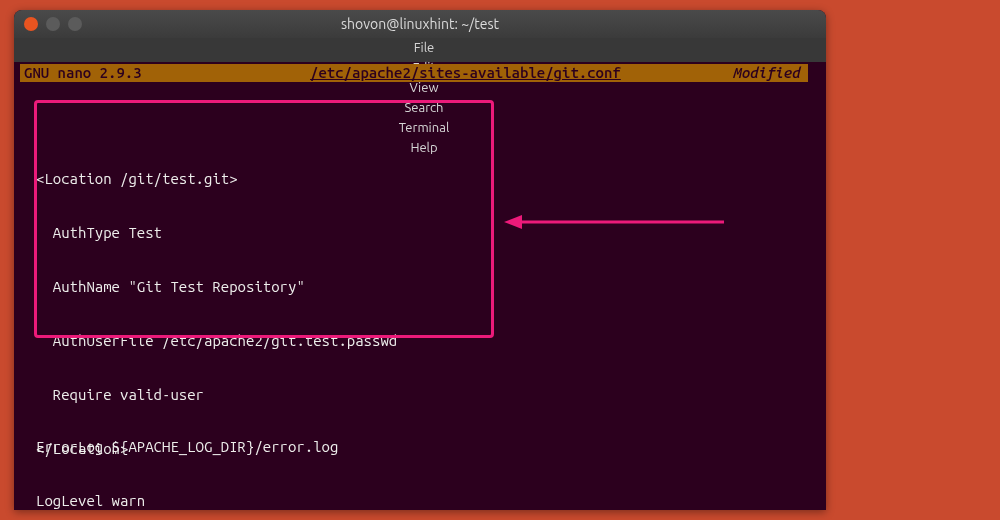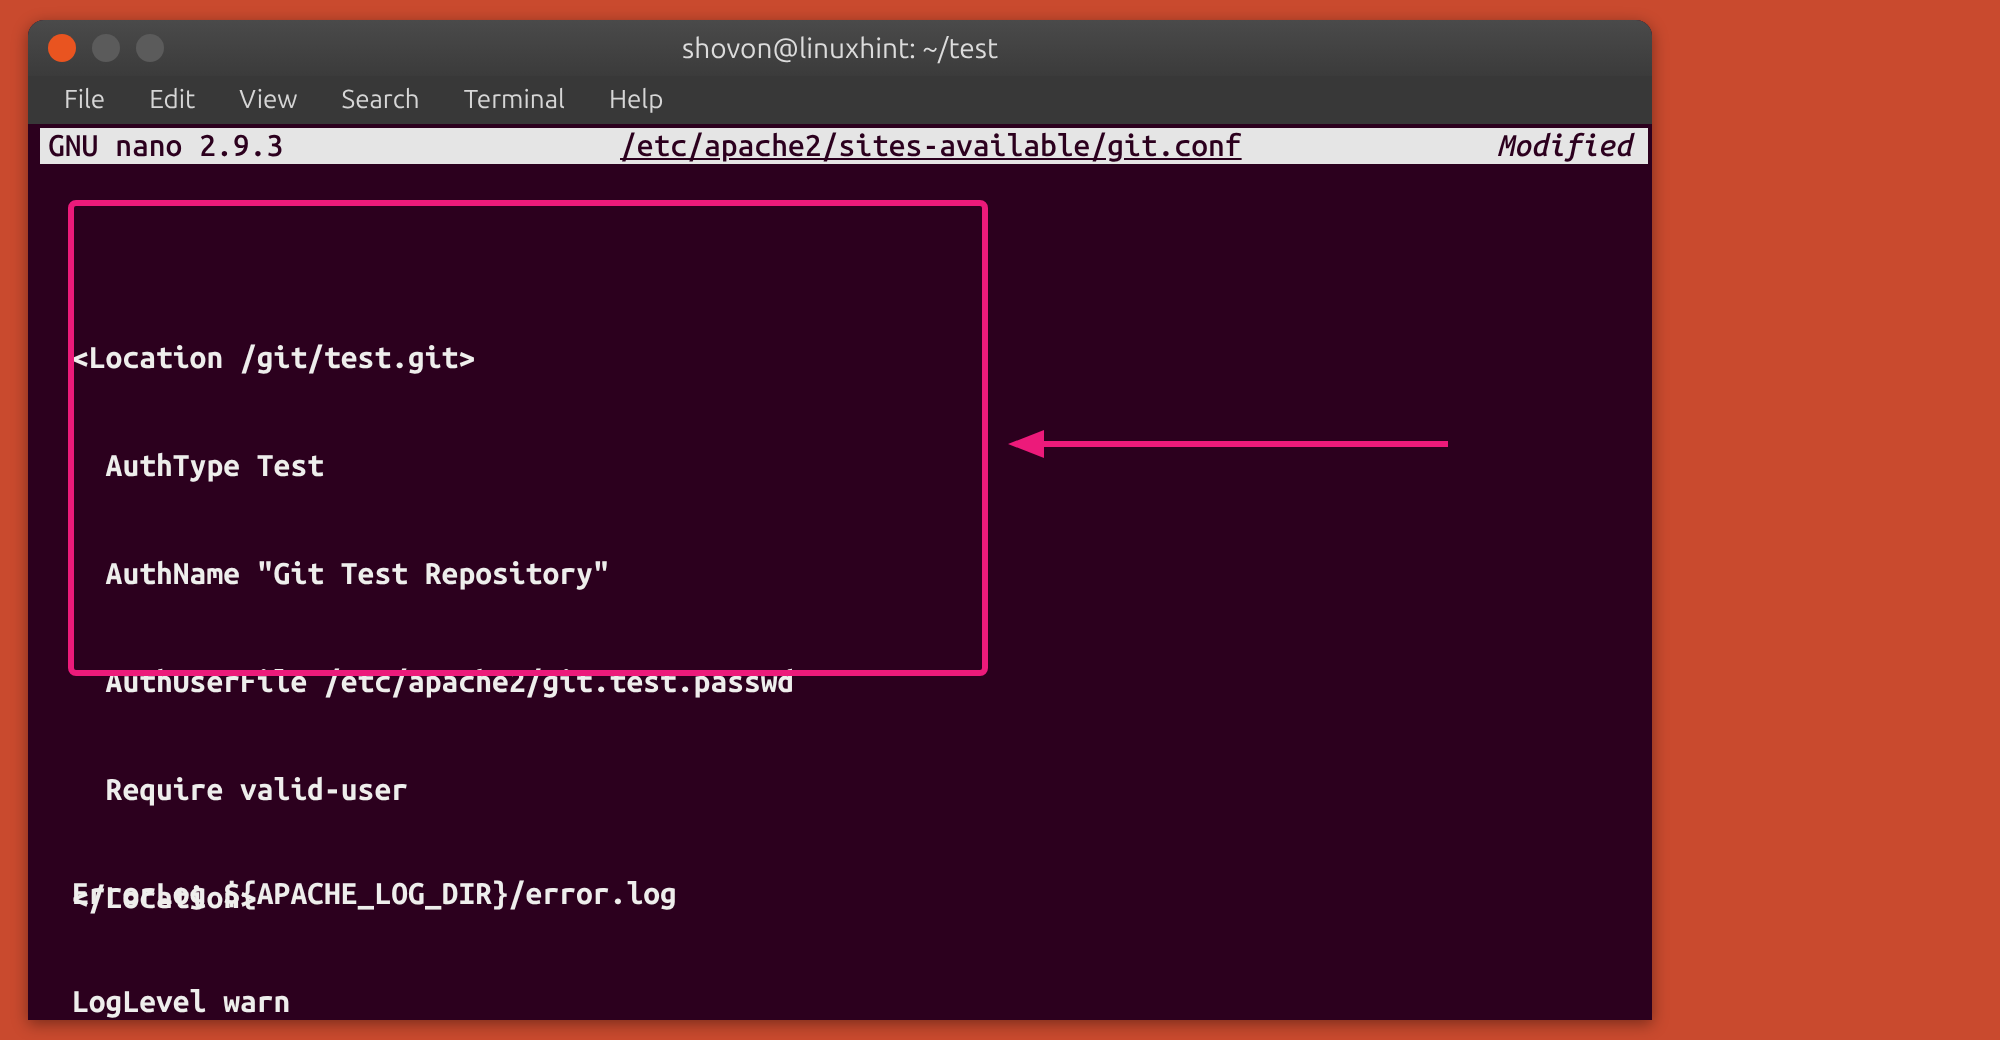--- a/index.html
+++ b/index.html
@@ -54,39 +54,40 @@
   .menubar {
     height: 24px;
     background: #383838;
     display: flex;
     align-items: center;
     padding-left: 8px;
     gap: 2px;
     font-family: Ubuntu, sans-serif;
     font-size: 13px;
     color: #d6d6d6;
+    flex-direction: column;
   }
   .menu-item {
     padding: 2px 10px;
     cursor: pointer;
   }
   .terminal {
     position: relative;
     padding: 0;
     color: #eeeeec;
     font-size: 15px;
     line-height: 18px;
   }
   .statusbar {
     display: flex;
-    background: #e5e5e5;
+    background: #a16207;
     color: #2c001e;
     height: 18px;
     font-weight: 500;
-    margin: 2px 2px 0 6px;
+    margin: 2px 18px 0 6px;
   }
   .status-left { padding-left: 4px; width: 290px; }
   .status-center { text-align: left; flex: 1; text-decoration: underline; }
   .status-right { text-align: right; padding-right: 8px; width: 110px; font-style: italic; }
   .content {
     padding: 6px 6px 0 6px;
     white-space: pre;
     position: relative;
   }
   .highlight-box {
@@ -103,21 +104,21 @@
     position: absolute;
     left: 490px;
     top: 202px;
     width: 220px;
     height: 20px;
     pointer-events: none;
   }
   .codeblock {
     padding: 10px 10px 0 16px;
   }
-  .line { white-space: pre; font-weight: bold; }
+  .line { white-space: pre; }
   .blank { height: 18px; }
   .lower {
     position: absolute;
     left: 22px;
     top: 338px;
     white-space: pre;
   }
 </style>
 </head>
 <body>

